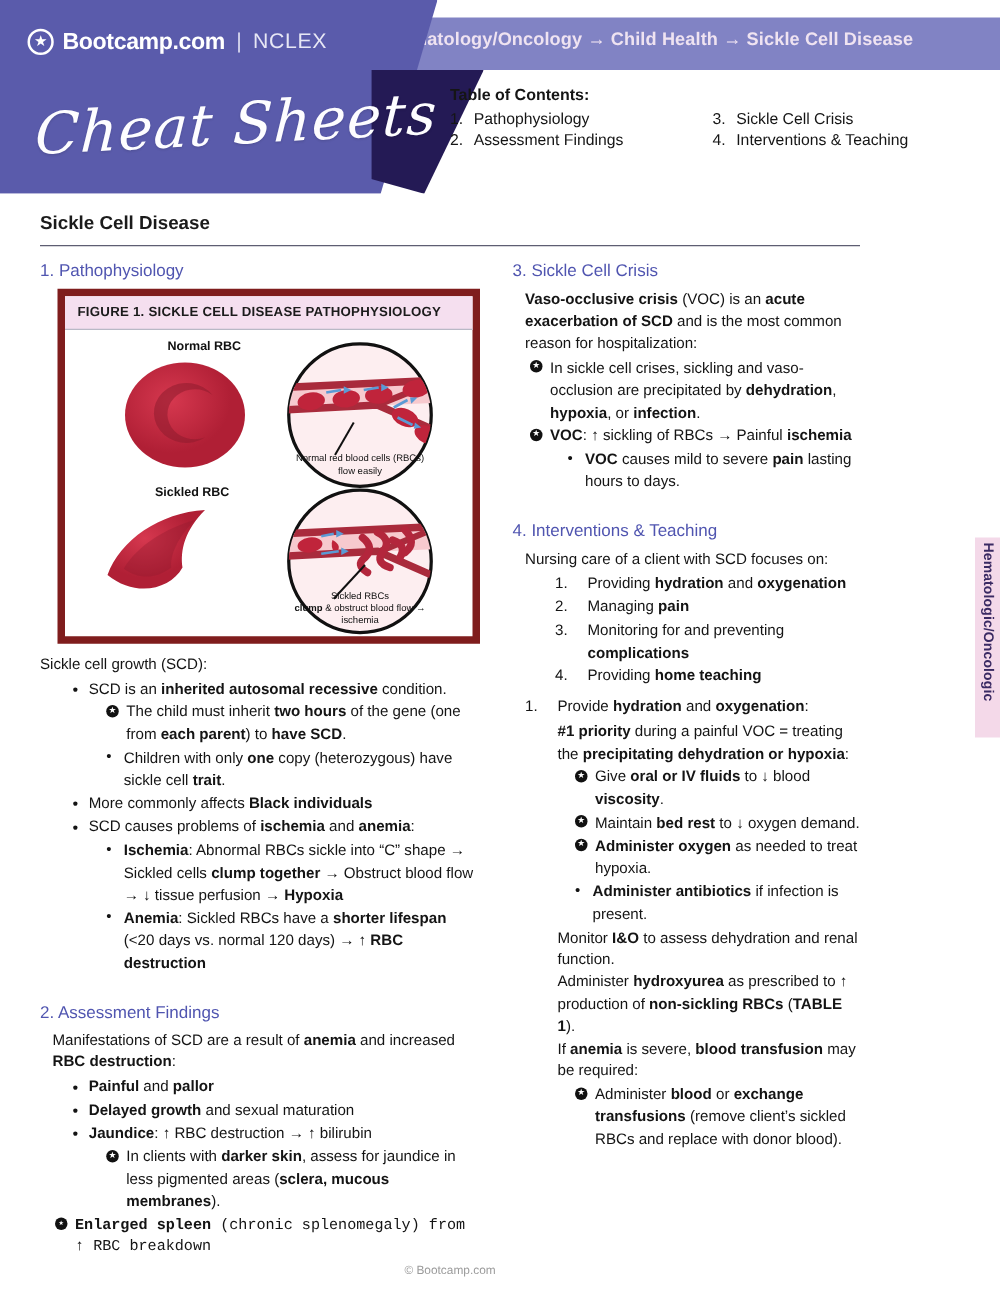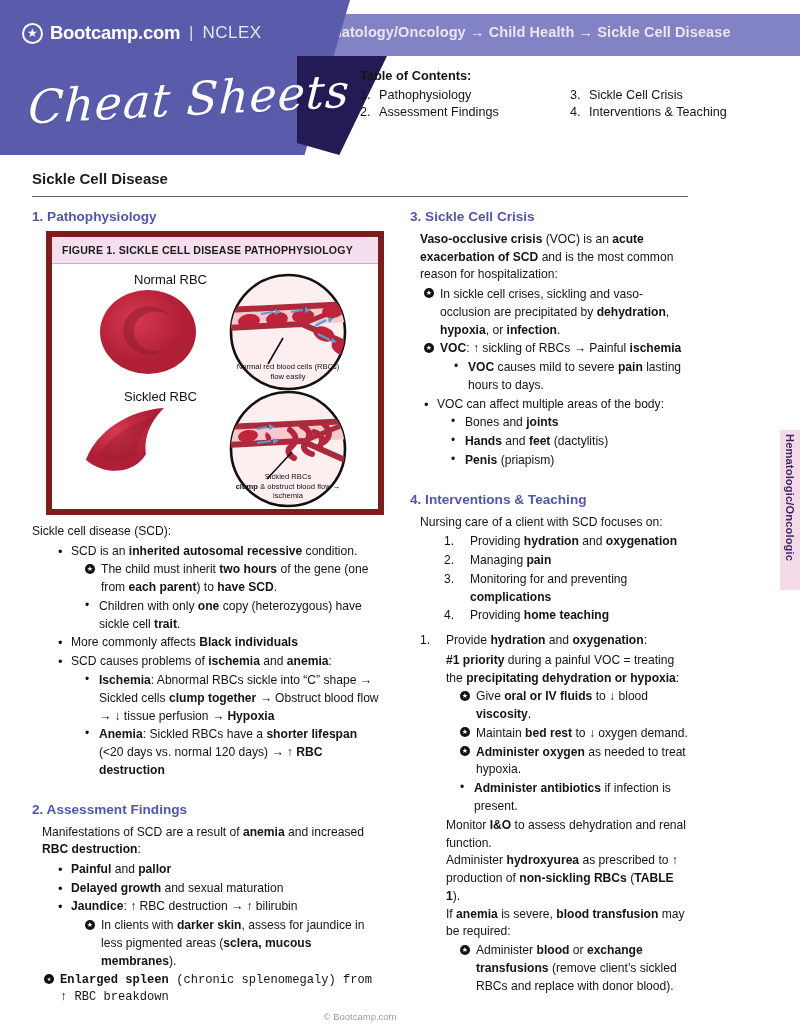--- a/index.html
+++ b/index.html
@@ -85,21 +85,21 @@
   .title-rule {
     margin:9px 32px 0 32px; border-top:1.4px solid #5e5e72;
   }
   .cols {
     display:flex; gap:28px; padding:12px 32px 0 32px;
   }
   .col-left { width:350px; }
   .col-right { width:360px; }
 
   h2.sec {
-    color:#5055b0; font-size:13.6px; font-weight:bold; margin-bottom:7px;
+    color:#5055b0; font-size:13.6px; font-weight:normal; margin-bottom:7px;
   }
   h2.sec.mt { margin-top:22px; }
 
   
   .txt { font-size:12.1px; color:#141414; line-height:1.46; }
   .lead { margin-bottom:2px; }
   ul, ol { list-style:none; }
   li { position:relative; font-size:12.1px; color:#141414; line-height:1.47; }
   b { font-weight:bold; }
 
@@ -138,21 +138,21 @@
     margin:2px 0 8px 14px; width:338px;
     border:6px solid #7f1d1d; background:#fff;
   }
   .fig-cap {
     background:#f5dfef; border-bottom:1px solid #b9b9c6;
     padding:7px 10px; font-size:10.6px; font-weight:bold;
     color:#1b1b1b; letter-spacing:.2px;
   }
   .fig-body { position:relative; height:245px; }
   .fig-label {
-    position:absolute; font-size:13px; font-weight:normal; color:#111;
+    position:absolute; font-size:10px; font-weight:bold; color:#111;
   }
   .fig-note {
     position:absolute; text-align:center; font-size:7.6px; color:#111;
     line-height:1.26; width:108px;
   }
   .footer {
     position:absolute; left:0; bottom:14px; width:800px;
     text-align:center; padding-right:80px;
     font-size:9.5px; color:#9b9b9b;
   }
@@ -298,21 +298,21 @@
 
             <div class="fig-note" style="left:182px; top:98px;">Normal red blood cells (RBCs) flow easily</div>
             <div class="fig-note" style="left:182px; top:208px;">
               <span>Sickled RBCs</span><br>
               <b>clump</b>
               <span>&amp; obstruct blood flow → ischemia</span>
             </div>
           </div>
         </div>
 
-        <div class="txt lead">Sickle cell disease (SCD):</div>
+        <div class="txt lead">Sickle cell growth (SCD):</div>
         <ul class="l1" id="s1-list">
             <li><span>SCD is an <b>inherited autosomal recessive</b> condition.</span><ul class="l2">
                 <li class="star"><span class="starmark">★</span><span>The child must inherit <b>two hours</b> of the gene (one from <b>each parent</b>) to <b>have SCD</b>.</span></li>
                 <li><span>Children with only <b>one</b> copy (heterozygous) have sickle cell <b>trait</b>.</span></li>
               </ul></li>
             <li><span>More commonly affects <b>Black individuals</b></span></li>
             <li><span>SCD causes problems of <b>ischemia</b> and <b>anemia</b>:</span><ul class="l2">
                 <li><span><b>Ischemia</b>: Abnormal RBCs sickle into “C” shape → Sickled cells <b>clump together</b> → Obstruct blood flow → ↓ tissue perfusion → <b>Hypoxia</b></span></li>
                 <li><span><b>Anemia</b>: Sickled RBCs have a <b>shorter lifespan</b> (&lt;20 days vs. normal 120 days) → ↑ <b>RBC destruction</b></span></li>
               </ul></li>
@@ -333,25 +333,20 @@
       </div>
 
       <div class="col-right">
 
         <h2 class="sec">3. Sickle Cell Crisis</h2>
         <div class="txt lead" style="margin-left:10px;"><b>Vaso-occlusive crisis</b> (VOC) is an <b>acute exacerbation of SCD</b> and is the most common reason for hospitalization:</div>
         <ul class="l1" id="s3-list" style="padding-left:4px;">
             <li class="star"><span class="starmark">★</span><span>In sickle cell crises, sickling and vaso-occlusion are precipitated by <b>dehydration</b>, <b>hypoxia</b>, or <b>infection</b>.</span></li>
             <li class="star"><span class="starmark">★</span><span><b>VOC</b>: ↑ sickling of RBCs → Painful <b>ischemia</b></span><ul class="l2">
                 <li><span><b>VOC</b> causes mild to severe <b>pain</b> lasting hours to days.</span></li>
-              </ul></li>
-            <li><span>VOC can affect multiple areas of the body:</span><ul class="l2">
-                <li><span>Bones and <b>joints</b></span></li>
-                <li><span><b>Hands</b> and <b>feet</b> (dactylitis)</span></li>
-                <li><span><b>Penis</b> (priapism)</span></li>
               </ul></li>
           </ul>
 
         <h2 class="sec mt">4. Interventions &amp; Teaching</h2>
         <div class="txt lead" style="margin-left:10px;">Nursing care of a client with SCD focuses on:</div>
         <ol class="num" id="s4-focus">
             <li><span class="n">1.</span><span>Providing <b>hydration</b> and <b>oxygenation</b></span></li>
             <li><span class="n">2.</span><span>Managing <b>pain</b></span></li>
             <li><span class="n">3.</span><span>Monitoring for and preventing <b>complications</b></span></li>
             <li><span class="n">4.</span><span>Providing <b>home teaching</b></span></li>

